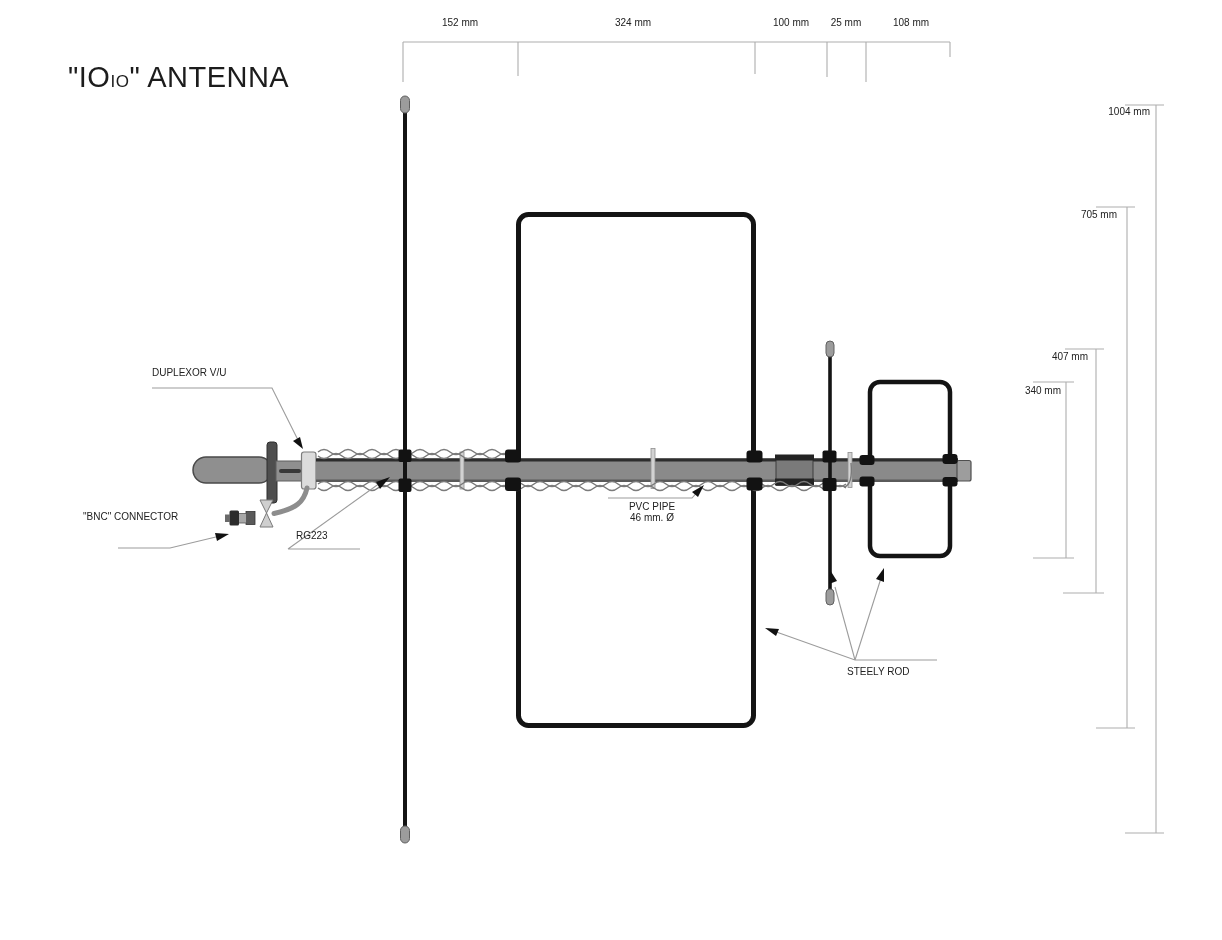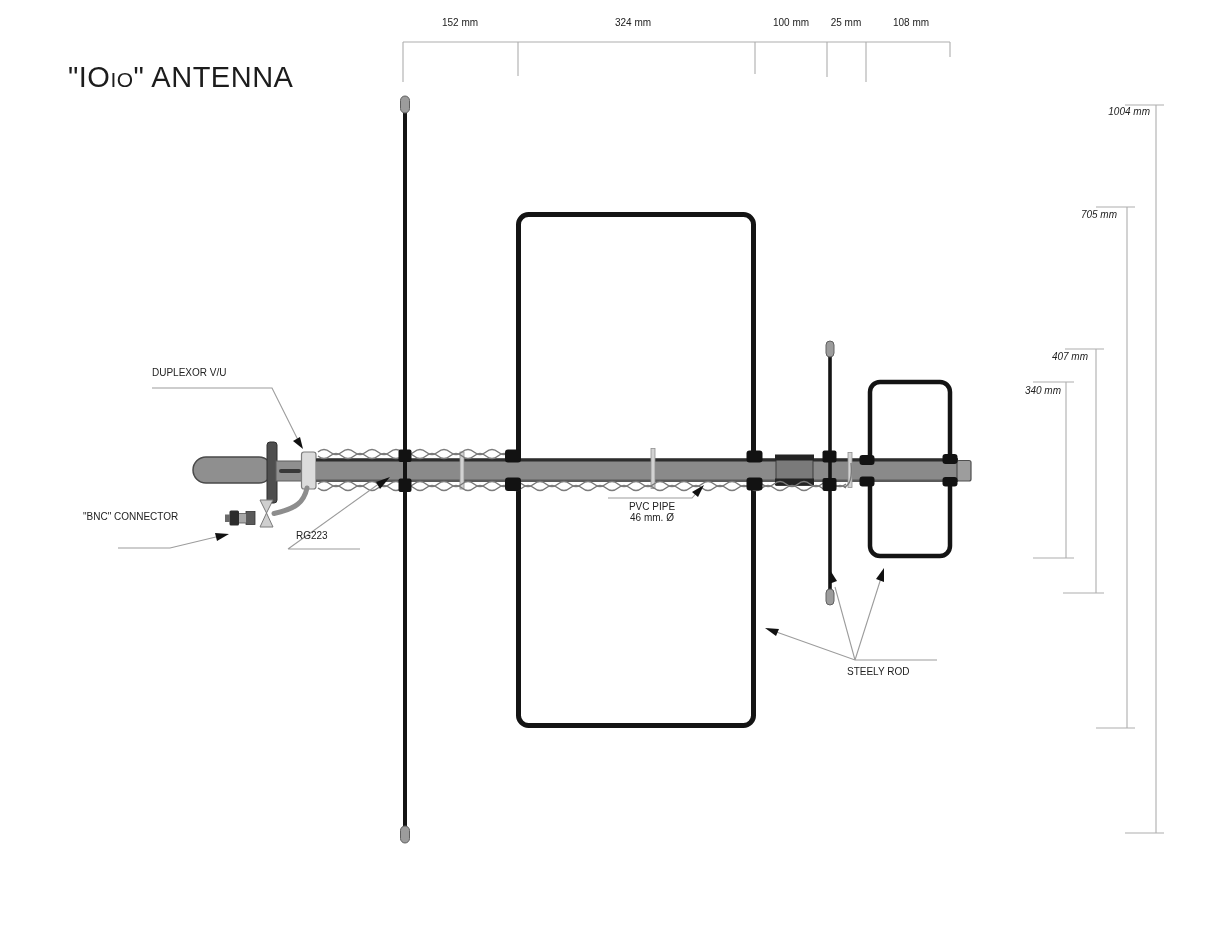--- a/index.html
+++ b/index.html
@@ -6,25 +6,25 @@
   #canvas{
     position:relative;width:1222px;height:940px;background:#ffffff;overflow:hidden;
     font-family:"Liberation Sans", sans-serif;
   }
   #drawing{position:absolute;left:0;top:0;}
   .lbl{
     position:absolute;font-size:10px;color:#222;white-space:nowrap;line-height:1.1;
     font-family:"Liberation Sans", sans-serif;
   }
   .dim-top{transform:translateX(-50%);}
-  .dim-side{font-style:italic;}
+  .dim-side{}
   .title{
     left:68px;top:62px;font-size:29px;color:#1c1c1c;letter-spacing:0.5px;
   }
-  .title .small{font-size:21px;}
+  .title .small{font-size:17px;}
   .pvc-label{text-align:center;transform:translateX(-50%);}
 </style>
 </head>
 <body>
 
 <div id="canvas">
 
   <svg id="drawing" width="1222" height="940" viewBox="0 0 1222 940">
 
     <rect x="518.5" y="214.5" width="235" height="511" rx="10" fill="none" stroke="#141414" stroke-width="5"></rect>

